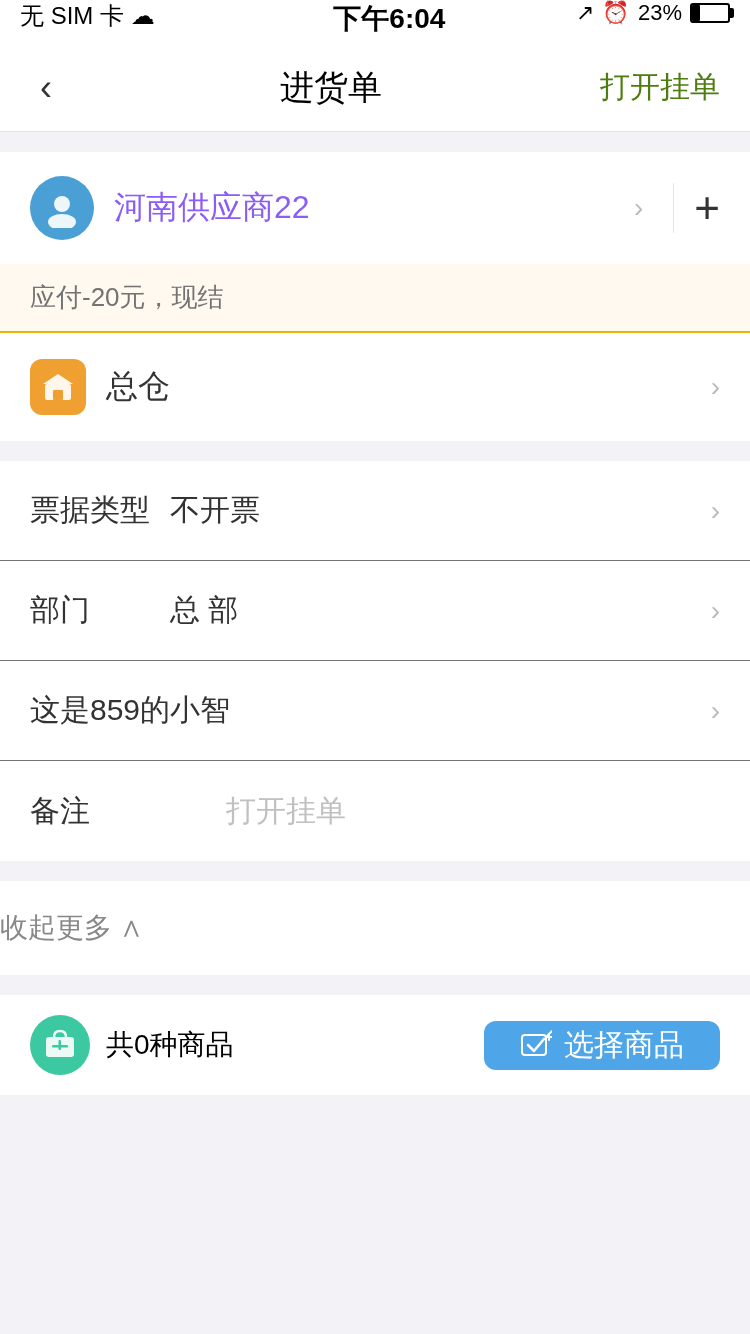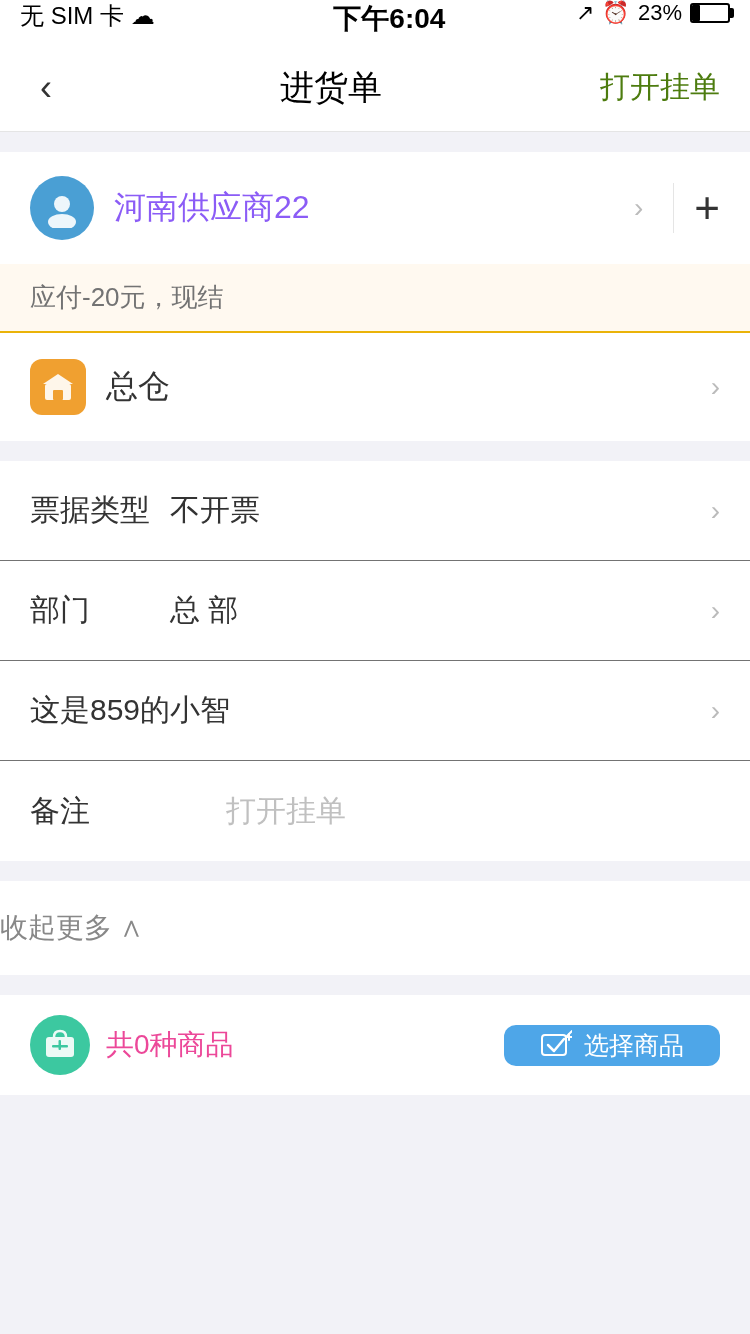--- a/index.html
+++ b/index.html
@@ -267,26 +267,26 @@
       align-items: center;
       justify-content: center;
       flex-shrink: 0;
     }
     .product-icon svg {
       width: 36px;
       height: 36px;
     }
     .product-count-label {
       font-size: 28px;
-      color: #ec4899;
+      color: #000000;
     }
     .select-product-btn {
       background: #4ea6e8;
       color: #fff;
-      font-size: 25px;
+      font-size: 30px;
       padding: 4px 36px;
       border-radius: 12px;
       display: flex;
       align-items: center;
       gap: 12px;
       cursor: pointer;
       border: none;
     }
     .select-product-btn svg {
       width: 32px;

